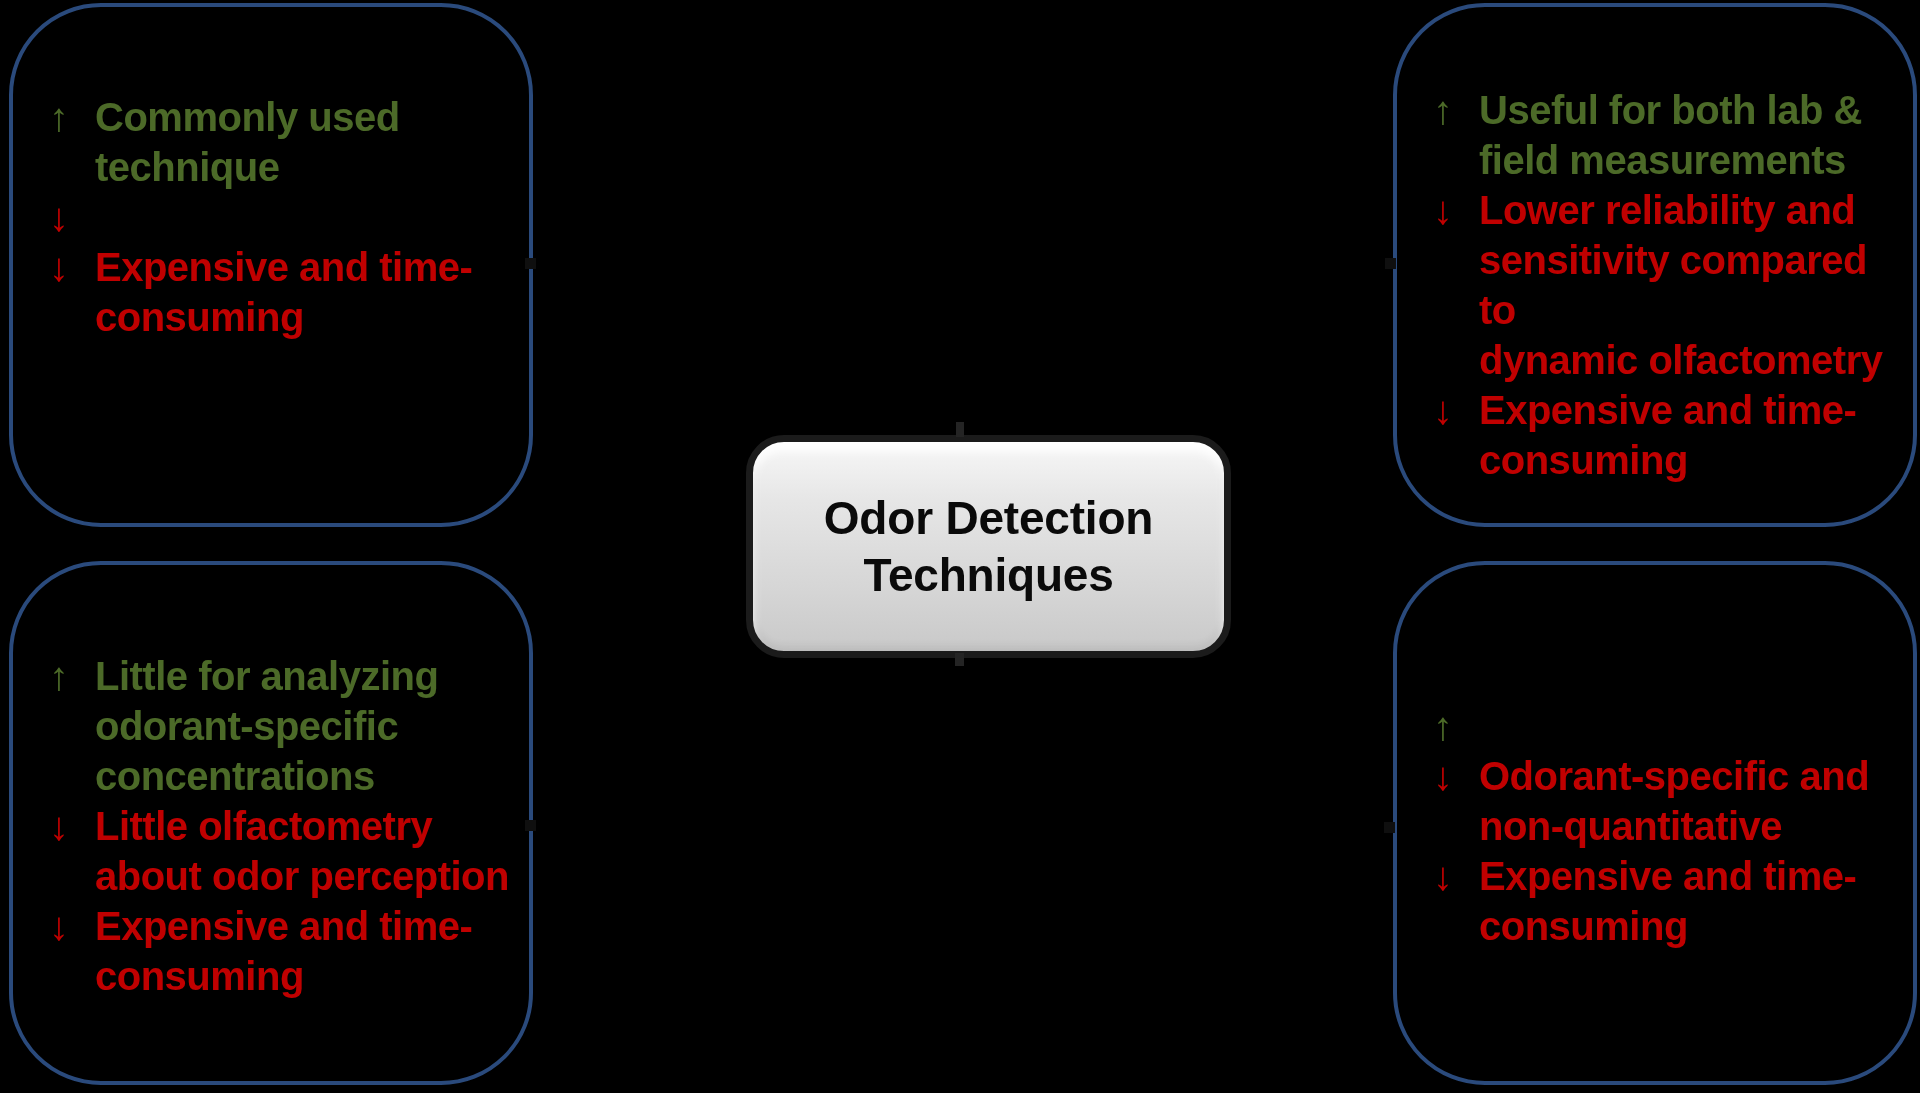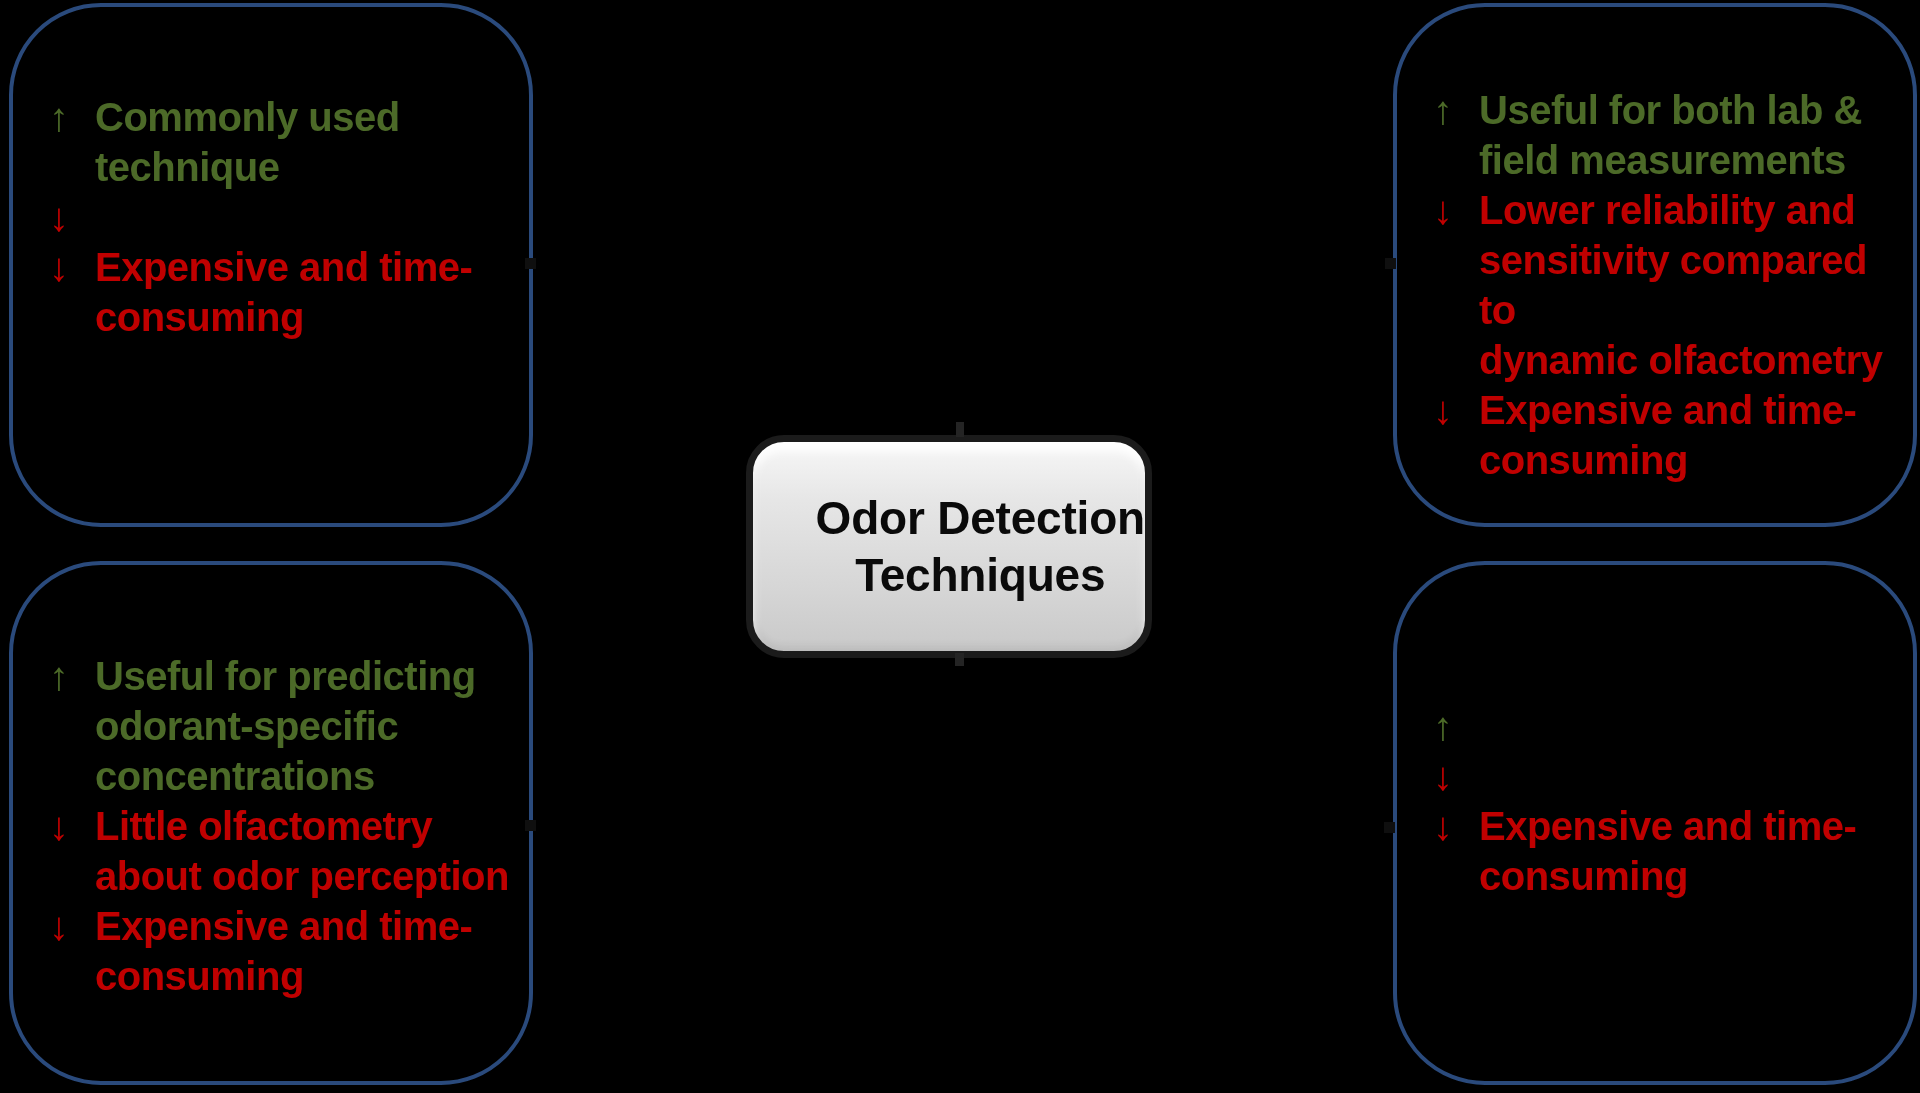--- a/index.html
+++ b/index.html
@@ -56,32 +56,32 @@
   }
   .item .txt {
     white-space: pre-line;
   }
 
   
   .center-node {
     position: absolute;
     left: 746px;
     top: 435px;
-    width: 406px;
+    width: 485px;
     height: 223px;
     box-sizing: border-box;
     border: 7px solid #1b1b1b;
     border-radius: 38px;
     background: linear-gradient(180deg, #f7f7f7 0%, #e6e6e6 28%, #d5d5d5 72%, #c9c9c9 100%);
     box-shadow: inset 0 9px 10px rgba(255,255,255,0.95),
                 inset 0 -4px 8px rgba(0,0,0,0.08),
                 9px 11px 10px rgba(0,0,0,0.85);
     display: flex;
     align-items: center;
-    justify-content: flex-end;
+    justify-content: center;
     text-align: center;
   }
   .center-title {
     font-weight: 700;
     font-size: 46px;
     line-height: 57px;
     letter-spacing: -0.2px;
     color: #0a0a0a;
     white-space: pre-line;
   }
@@ -140,21 +140,21 @@
           <span class="txt">Expensive and time-
 consuming</span>
         </div>
       </div>
   </div>
 
   <div class="qbox" id="box-bl" style="border-color: rgb(42, 74, 124);">
     <div class="items">
         <div class="item" style="color: rgb(76, 106, 40);">
           <span class="arrow">↑</span>
-          <span class="txt">Useful for predicting
+          <span class="txt">Little for analyzing
 odorant-specific
 concentrations</span>
         </div>
         <div class="item" style="color: rgb(192, 0, 0);">
           <span class="arrow">↓</span>
           <span class="txt">Little olfactometry
 about odor perception</span>
         </div>
         <div class="item" style="color: rgb(192, 0, 0);">
           <span class="arrow">↓</span>
@@ -164,20 +164,22 @@
       </div>
   </div>
 
   <div class="qbox" id="box-br" style="border-color: rgb(42, 74, 124);">
     <div class="items">
         <div class="item" style="color: rgb(76, 106, 40);">
           <span class="arrow">↑</span>
         </div>
         <div class="item" style="color: rgb(192, 0, 0);">
           <span class="arrow">↓</span>
+          <span class="txt">Odorant-specific and
+non-quantitative</span>
         </div>
         <div class="item" style="color: rgb(192, 0, 0);">
           <span class="arrow">↓</span>
           <span class="txt">Expensive and time-
 consuming</span>
         </div>
       </div>
   </div>
 
   <div class="center-node">

